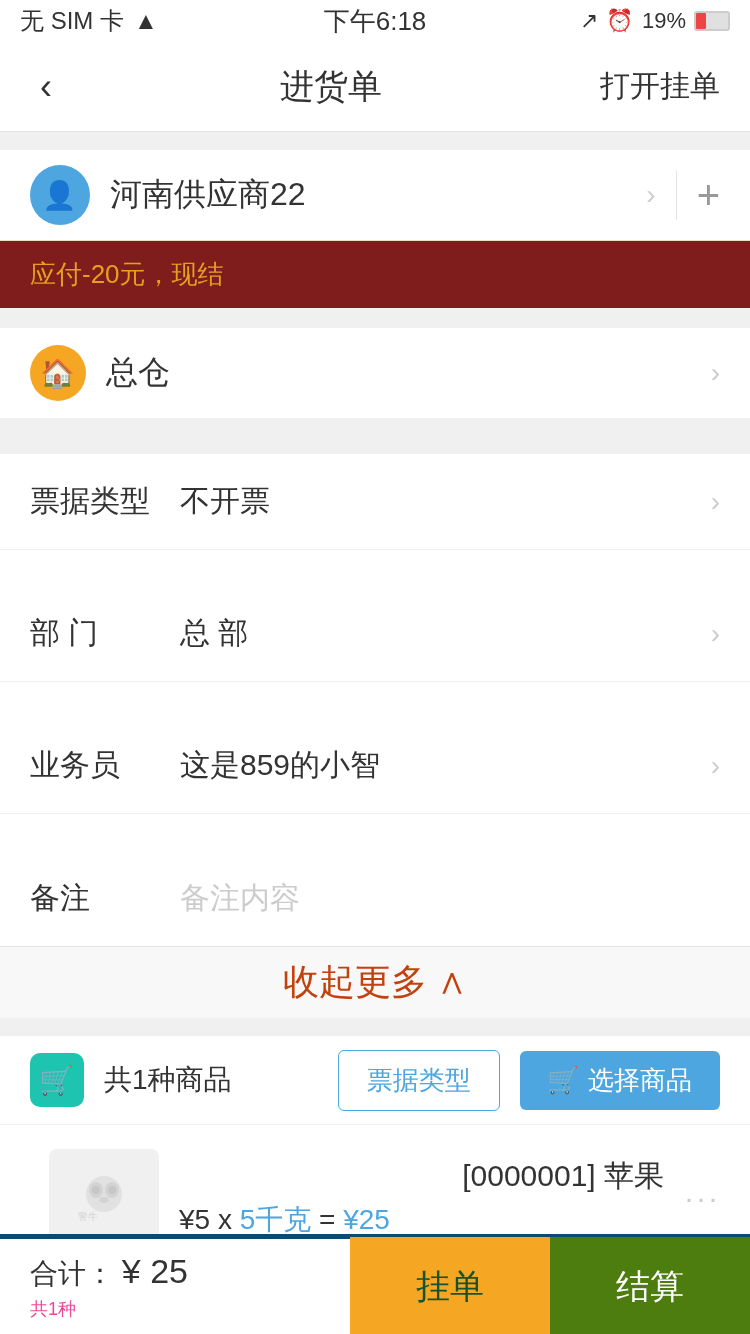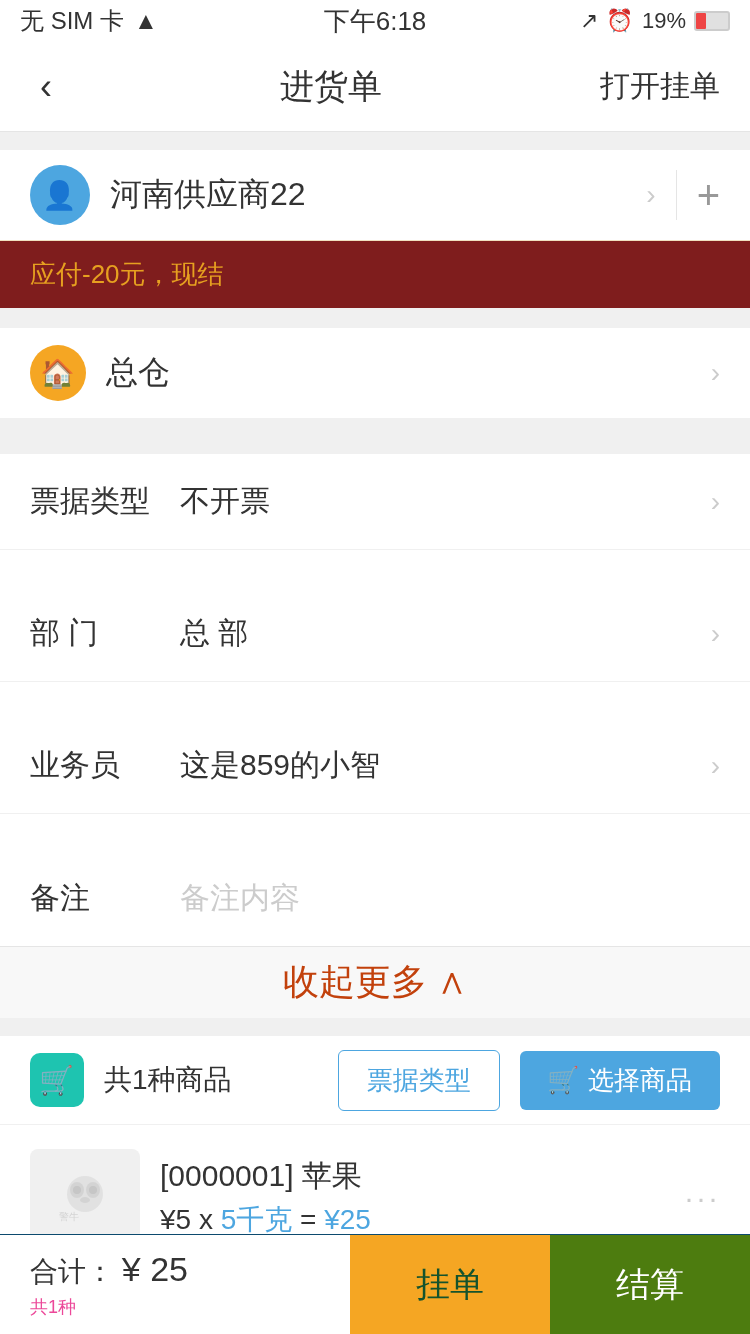--- a/index.html
+++ b/index.html
@@ -244,33 +244,35 @@
     }
     .product-thumb {
       width: 110px;
       height: 97px;
       background: #f0f0f0;
       border-radius: 8px;
       display: flex;
       align-items: center;
       justify-content: center;
       flex-shrink: 0;
+      margin-left: 19px;
     }
     .product-thumb-inner {
       opacity: 0.4;
       font-size: 48px;
       color: #999;
     }
     .product-info {
       flex: 1;
     }
     .product-name {
       font-size: 30px;
       color: #333;
       margin-bottom: 4px;
+      text-align: right;
     }
     .product-price {
       font-size: 28px;
       color: #333;
     }
     .price-highlight {
       color: #4da6e0;
     }
     .price-total {
       color: #4da6e0;
@@ -284,21 +286,21 @@
     
     .bottom-bar {
       position: fixed;
       bottom: 0;
       left: 0;
       width: 750px;
       height: 100px;
       display: flex;
       align-items: center;
       background: #fff;
-      border-top: 1px solid #0c4a6e;
+      border-top: 5px solid #0c4a6e;
     }
     .total-section {
       flex: 1;
       padding: 0 30px;
     }
     .action-hang {
       width: 200px;
       height: 100px;
       background: #f5a623;
       display: flex;

